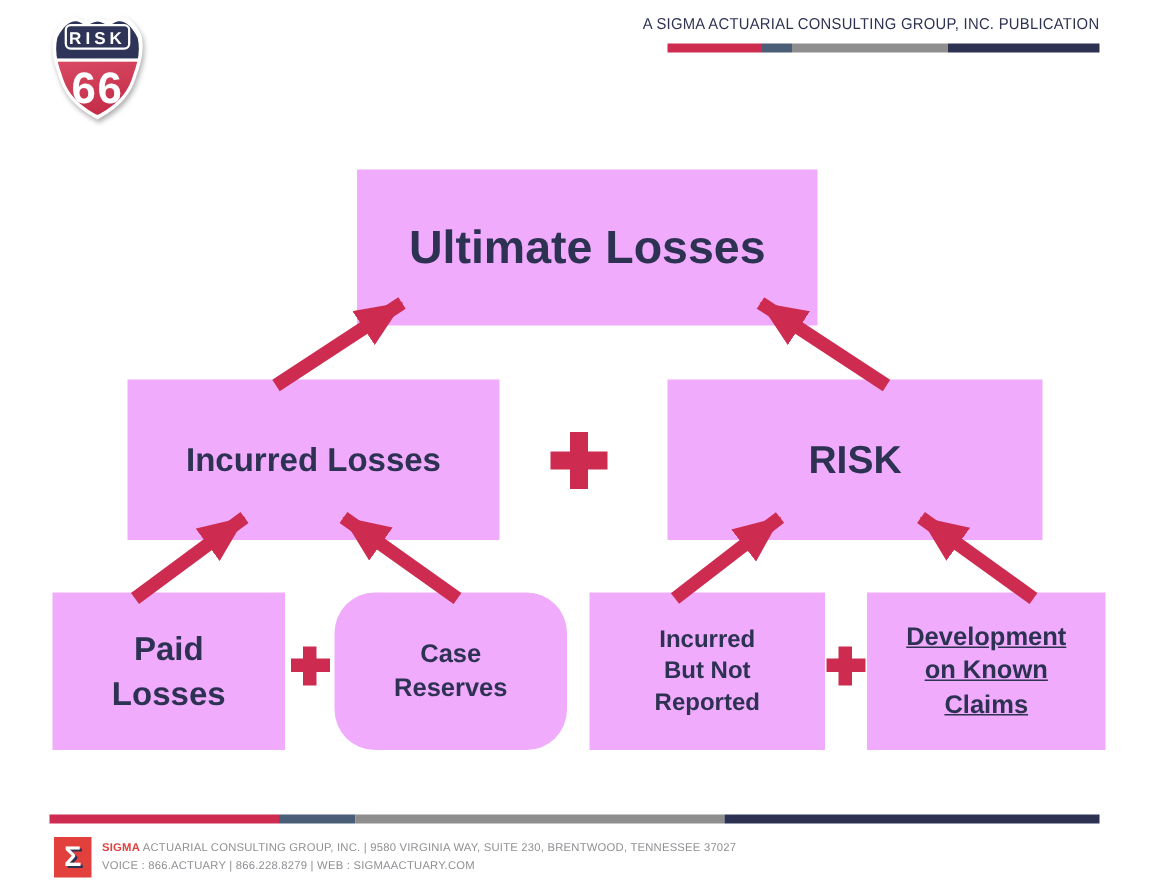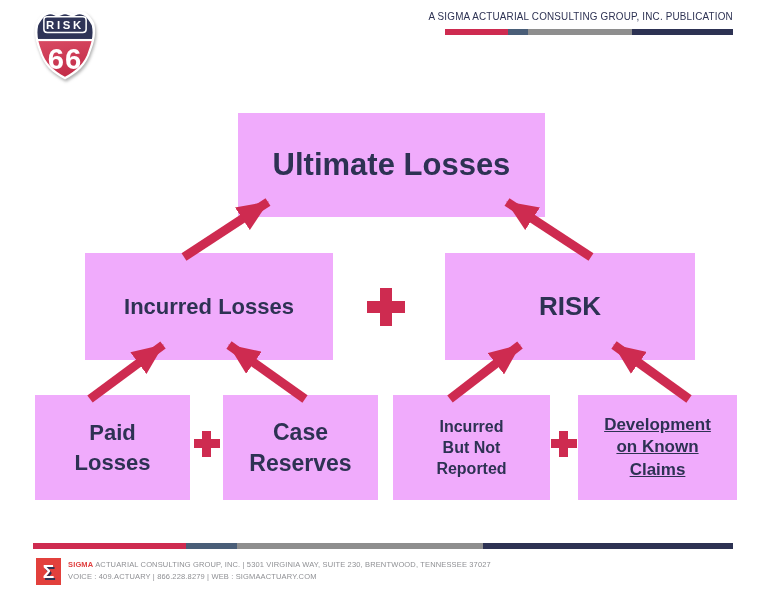--- a/index.html
+++ b/index.html
@@ -33,21 +33,21 @@
   
   .box{
     position:absolute;background:#f0abfc;color:#2d3253;font-weight:bold;
     display:flex;align-items:center;justify-content:center;text-align:center;
   }
   .box .label{white-space:pre-line;line-height:1.32;}
   .box-ultimate   {left:238px;top:113px;width:307px;height:104px;font-size:31px;}
   .box-incurred   {left:85px; top:253px;width:248px;height:107px;font-size:22px;}
   .box-ibnr       {left:445px;top:253px;width:250px;height:107px;font-size:26px;}
   .box-paid       {left:35px; top:395px;width:155px;height:105px;font-size:22px;}
-  .box-case       {left:223px;top:395px;width:155px;height:105px;font-size:23px;}
+  .box-case       {left:223px;top:395px;width:155px;height:105px;font-size:17px;border-radius:27px;}
   .box-ibnrdetail {left:393px;top:395px;width:157px;height:105px;font-size:16px;}
   .box-development{left:578px;top:395px;width:159px;height:105px;font-size:17px;text-decoration:underline;}
   
   .plus{position:absolute;}
   .plus::before,.plus::after{content:"";position:absolute;background:#ce2b50;}
   .plus-big{left:367px;top:288px;width:38px;height:38px;}
   .plus-big::before{left:0;top:13px;width:38px;height:12px;}
   .plus-big::after{left:13px;top:0;width:12px;height:38px;}
   .plus-sm{width:26px;height:26px;}
   .plus-sm::before{left:0;top:8px;width:26px;height:9px;}
@@ -154,17 +154,17 @@
   </svg>
 
   <div class="bar bar-footer">
     <div class="seg-red"></div>
     <div class="seg-blue"></div>
     <div class="seg-gray"></div>
     <div class="seg-navy"></div>
   </div>
   <div class="sigma-badge">Σ</div>
   <div class="footer-text">
-    <div><span class="brand">SIGMA</span><span> ACTUARIAL CONSULTING GROUP, INC.  |  5301 VIRGINIA WAY, SUITE 230, BRENTWOOD, TENNESSEE 37027</span></div>
-    <div>VOICE : 409.ACTUARY  |  866.228.8279  |  WEB : SIGMAACTUARY.COM</div>
+    <div><span class="brand">SIGMA</span><span> ACTUARIAL CONSULTING GROUP, INC.  |  9580 VIRGINIA WAY, SUITE 230, BRENTWOOD, TENNESSEE 37027</span></div>
+    <div>VOICE : 866.ACTUARY  |  866.228.8279  |  WEB : SIGMAACTUARY.COM</div>
   </div>
 
 </div>
 
 </body></html>

